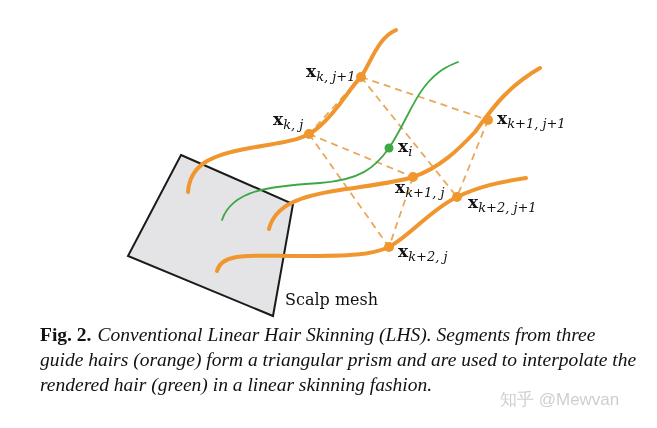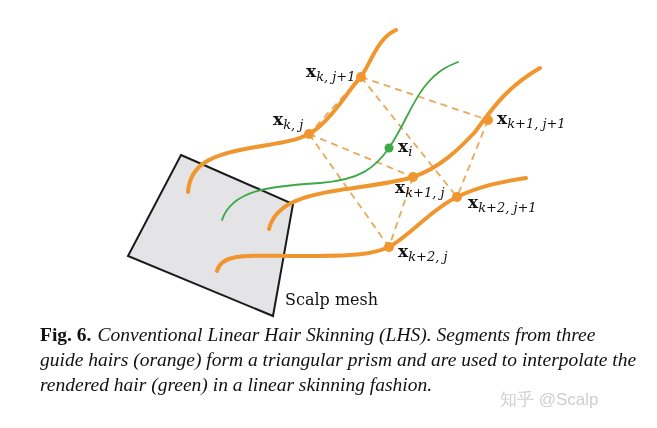--- a/index.html
+++ b/index.html
@@ -78,16 +78,16 @@
     </g>
     <g>
       <text x="398" y="257"><tspan class="lbl-main">x</tspan><tspan class="lbl-sub" dy="4">k+2, j</tspan></text>
     </g>
 
     <text class="scalp-label" x="285" y="305">Scalp mesh</text>
   </svg>
 </div>
 
 <div class="caption">
-  <span class="fig-num">Fig. 6.</span><span>Conventional Linear Hair Skinning (LHS). Segments from three guide hairs (orange) form a triangular prism and are used to interpolate the rendered hair (green) in a linear skinning fashion.</span>
+  <span class="fig-num">Fig. 2.</span><span>Conventional Linear Hair Skinning (LHS). Segments from three guide hairs (orange) form a triangular prism and are used to interpolate the rendered hair (green) in a linear skinning fashion.</span>
 </div>
 
-<div class="watermark">知乎 @Scalp</div>
+<div class="watermark">知乎 @Mewvan</div>
 
 </body></html>

